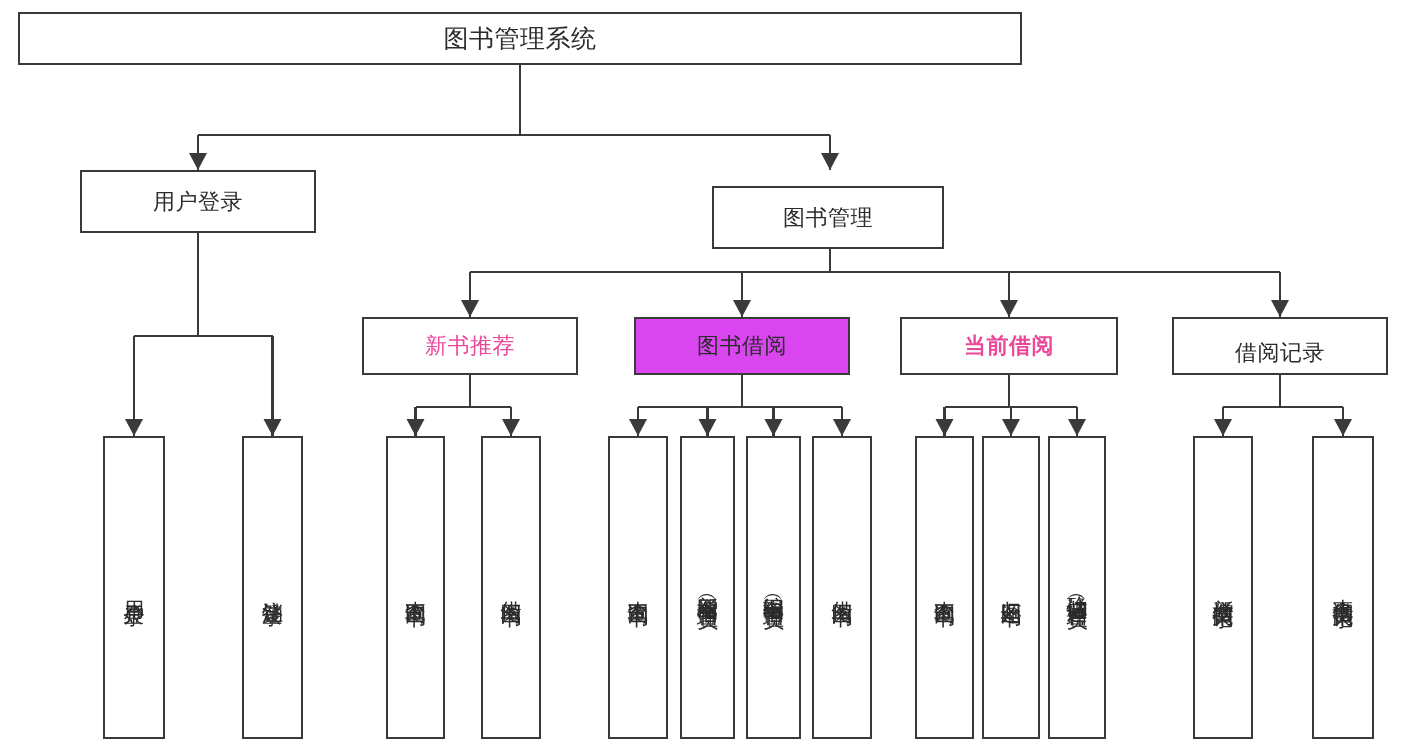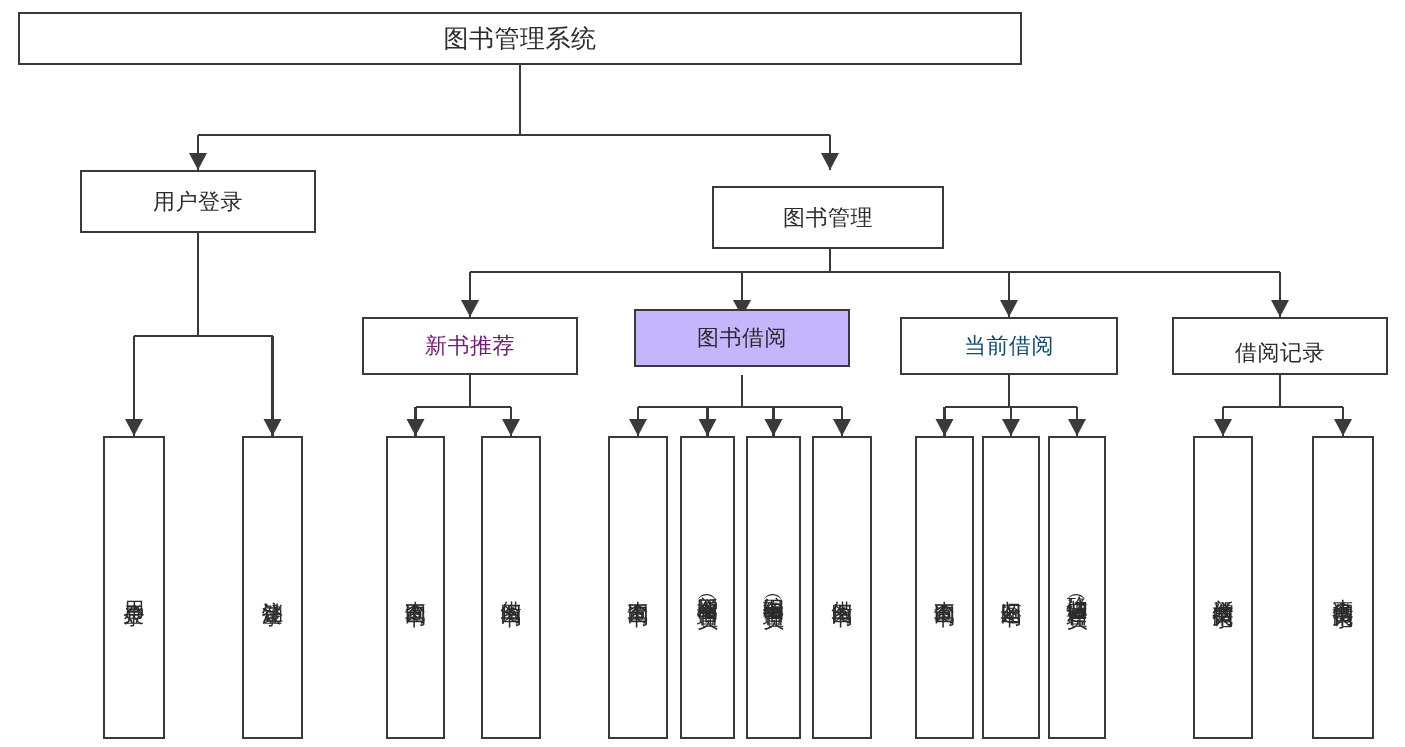--- a/index.html
+++ b/index.html
@@ -126,27 +126,27 @@
       <div class="node horizontal root" style="left: 18px; top: 12px; width: 1004px; height: 53px; border-color: rgb(58, 58, 58); background: rgb(255, 255, 255);">
         <span class="node-label" style="color: rgb(43, 43, 43);">图书管理系统</span>
       </div>
       <div class="node horizontal" style="left: 80px; top: 170px; width: 236px; height: 63px; border-color: rgb(58, 58, 58); background: rgb(255, 255, 255);">
         <span class="node-label" style="color: rgb(43, 43, 43);">用户登录</span>
       </div>
       <div class="node horizontal" style="left: 712px; top: 170px; width: 232px; height: 63px; border-color: rgb(58, 58, 58); background: rgb(255, 255, 255); margin-top: 16px;">
         <span class="node-label" style="color: rgb(43, 43, 43);">图书管理</span>
       </div>
       <div class="node horizontal" style="left: 362px; top: 317px; width: 216px; height: 58px; border-color: rgb(58, 58, 58); background: rgb(255, 255, 255);">
-        <span class="node-label" style="color: #701a75;">新书推荐</span>
+        <span class="node-label" style="color: #ec4899;">新书推荐</span>
       </div>
-      <div class="node horizontal" style="left: 634px; top: 309px; width: 216px; height: 58px; border-color: rgb(58, 58, 58); background: #c4b5fd;">
+      <div class="node horizontal" style="left: 634px; top: 317px; width: 216px; height: 58px; border-color: rgb(58, 58, 58); background: #d946ef;">
         <span class="node-label" style="color: rgb(43, 43, 43);">图书借阅</span>
       </div>
       <div class="node horizontal" style="left: 900px; top: 317px; width: 218px; height: 58px; border-color: rgb(58, 58, 58); background: rgb(255, 255, 255);">
-        <span class="node-label" style="color: #0c4a6e;">当前借阅</span>
+        <span class="node-label" style="color: #ec4899; font-weight: bold;">当前借阅</span>
       </div>
       <div class="node horizontal" style="left: 1172px; top: 317px; width: 216px; height: 58px; border-color: rgb(58, 58, 58); background: rgb(255, 255, 255);">
         <span class="node-label" style="color: rgb(43, 43, 43); margin-top: 13px;">借阅记录</span>
       </div>
       <div class="node vertical" style="left: 103px; top: 436px; width: 62px; height: 303px; border-color: rgb(58, 58, 58); background: rgb(255, 255, 255);">
         <span class="node-label" style="color: rgb(43, 43, 43);">用户登录</span>
       </div>
       <div class="node vertical" style="left: 242px; top: 436px; width: 61px; height: 303px; border-color: rgb(58, 58, 58); background: rgb(255, 255, 255);">
         <span class="node-label" style="color: rgb(43, 43, 43);">注销登录</span>
       </div>

